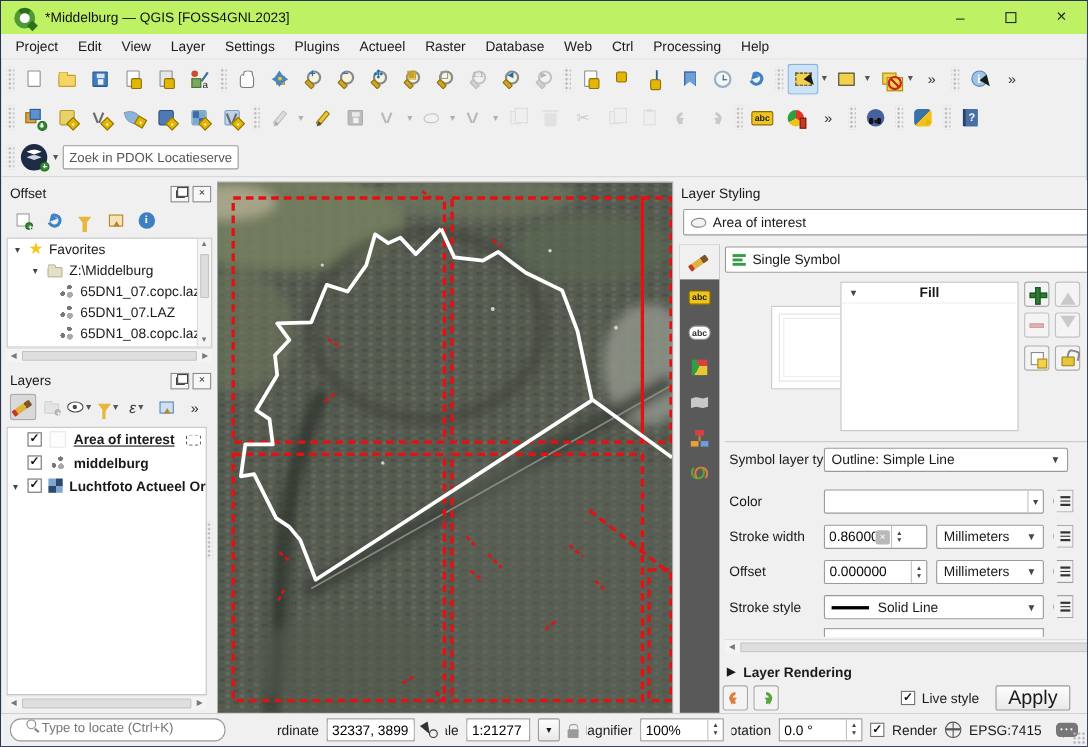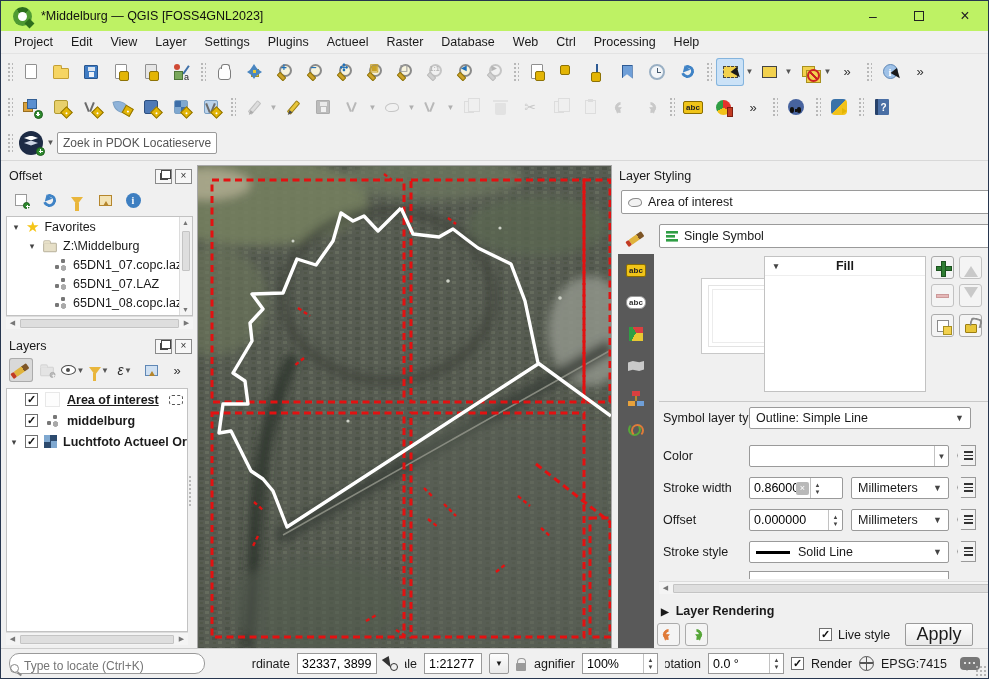--- a/index.html
+++ b/index.html
@@ -208,21 +208,21 @@
 .field input{border:none;outline:none;width:100%;font-size:12.5px;font-family:"Liberation Sans",sans-serif;padding:0 4px;background:transparent}
 .spin{flex:none;width:14px;height:100%;border-left:1px solid #c2c2c2;display:flex;flex-direction:column;align-items:center;justify-content:center;font-size:6px;color:#444;gap:1px}
 .clr-x{flex:none;width:13px;height:13px;border-radius:2px;background:#b9b9b9;color:#fff;font-size:9px;line-height:13px;text-align:center;margin-right:1px}
 .override{position:absolute;width:19px;height:21px;border:1px solid #9a9a9a;background:#f2f2f2;clip-path:polygon(0 50%,22% 0,100% 0,100% 100%,22% 100%);display:flex;flex-direction:column;justify-content:center;gap:2px;padding-left:6px}
 .override i{display:block;width:9px;height:1.6px;background:#333}
 .strokesample{width:34px;height:3px;background:#000;margin-right:2px}
 .section-hdr{font-weight:bold;font-size:12.5px;display:flex;align-items:center;gap:7px}
 .btn{border:1px solid #9a9a9a;border-radius:2px;background:linear-gradient(#fdfdfd,#e9e9e9);display:flex;align-items:center;justify-content:center;font-size:18px}
 
 .statusbar{position:absolute;left:0;right:0;bottom:0;height:30px;border-top:1px solid #cdcdcd;display:flex;align-items:center;padding:0 8px;gap:7px;background:#f0f0f0}
-.locator{width:196px;height:21px;border:1px solid #9a9a9a;border-radius:10px;background:#fff;display:flex;align-items:flex-end;padding:0 0;gap:5px}
+.locator{width:196px;height:21px;border:1px solid #9a9a9a;border-radius:10px;background:#fff;display:flex;align-items:flex-start;padding:0 14px;gap:5px}
 .locator input{border:none;outline:none;flex:1;font-size:12px;font-family:"Liberation Sans",sans-serif;background:transparent;color:#333}
 .i-search{width:9px;height:9px;border:1.6px solid #888;border-radius:50%;position:relative;flex:none}
 .i-search::after{content:"";position:absolute;right:-4px;bottom:-3px;width:5px;height:1.8px;background:#888;transform:rotate(40deg)}
 .clip-label{overflow:hidden;display:flex;justify-content:flex-end;white-space:nowrap;font-size:12.5px;flex:none}
 .sfield{height:21px;border:1px solid #9a9a9a;background:#fff;display:flex;align-items:center}
 .sfield input{border:none;outline:none;width:100%;font-size:12.5px;font-family:"Liberation Sans",sans-serif;padding:0 4px;text-align:left}
 .grip{position:absolute;right:1px;bottom:1px;width:12px;height:12px;background-image:radial-gradient(#b5b5b5 1px,transparent 1.2px);background-size:4px 4px}
 </style>
 </head>
 <body>

